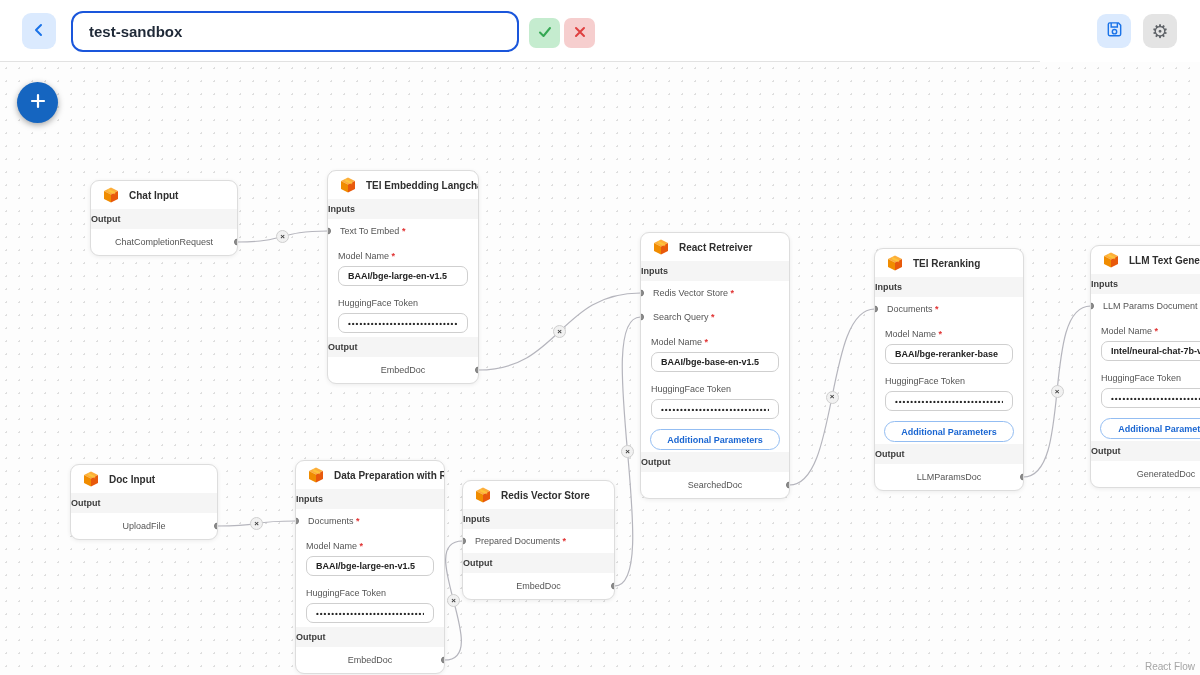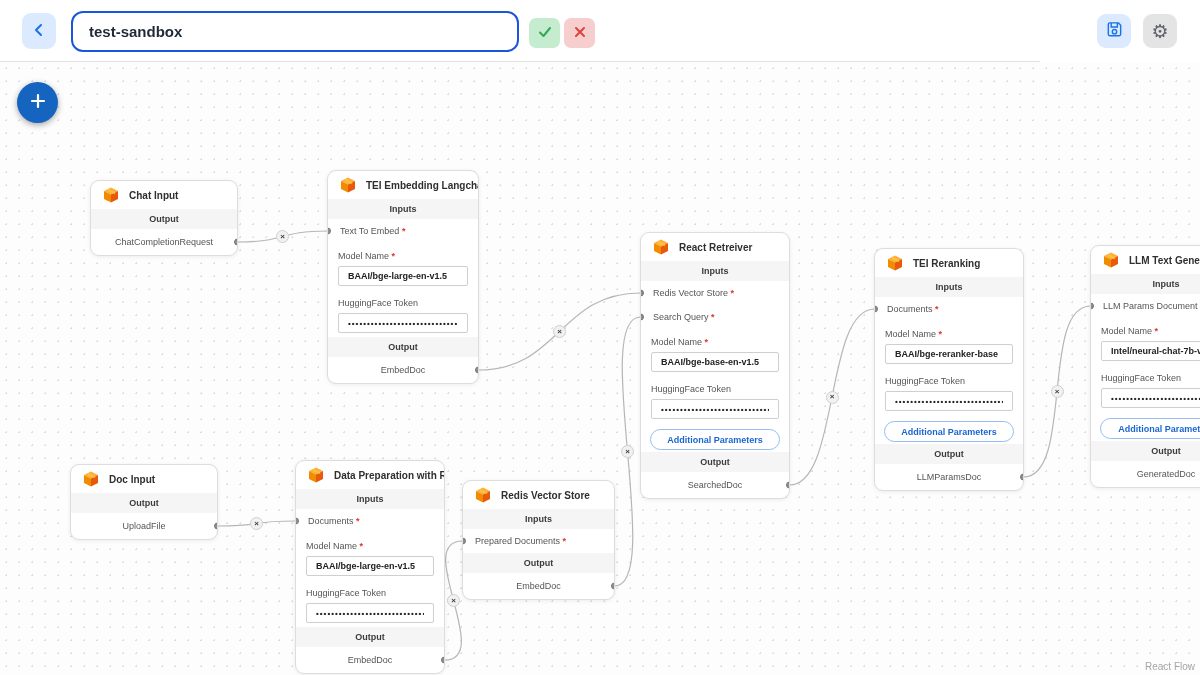--- a/index.html
+++ b/index.html
@@ -35,27 +35,27 @@
   .fab { position:absolute; left:17px; top:20px; z-index:5; width:41px; height:41px;
     border-radius:50%; background:#1565c0; border:none; color:#fff; cursor:pointer;
     box-shadow:0 2px 6px rgba(0,0,0,.35); display:flex; align-items:center; justify-content:center; }
 
   
   .rf-node { position:absolute; z-index:2; background:#fff; border:1px solid #ddd;
     border-radius:9px; box-shadow:0 1px 4px rgba(0,0,0,.07); font-size:9px; overflow:hidden; }
   .node-head { display:flex; align-items:center; gap:9px; height:28px; padding:0 11px; }
   .node-title { font-size:10px; font-weight:bold; color:#2f2f2f; white-space:nowrap; }
   .node-icon { display:flex; }
-  .node-section { background:#f5f5f5; height:20px; line-height:20px; text-align:center;
+  .node-section { background:#f5f5f5; height:20px; line-height:20px; 
     font-weight:bold; font-size:9px; color:#3c3c3c; }
   .row-in { position:relative; height:24px; line-height:24px; padding:0 12px; color:#555; }
   .row-field { position:relative; padding:8px 10px 4px; }
   .field-label { display:block; color:#555; margin-bottom:5px; }
   .req { color:#e03131; font-weight:bold; }
-  .node-input { width:100%; height:20px; border:1px solid #cfcfcf; border-radius:2px;
+  .node-input { width:100%; height:20px; border:1px solid #cfcfcf; border-radius:7px;
     padding:0 9px; font-family:"Liberation Sans", sans-serif; font-size:9px; font-weight:bold;
     color:#222; background:#fff; outline:none; white-space:nowrap; overflow:hidden; }
   .node-input.pw { font-size:8px; letter-spacing:1px; }
   .row-btn { padding:6px 9px 2px; }
   .params-btn { width:100%; height:21px; background:#fff; border:1px solid #93bdf2;
     border-radius:11px; color:#1a66d2; font-family:"Liberation Sans", sans-serif;
     font-size:9px; font-weight:bold; cursor:pointer; white-space:nowrap; overflow:hidden;text-align:center; }
   .row-out { position:relative; height:26px; line-height:26px; text-align:center;
     padding:0 12px; color:#555; }
   .handle { position:absolute; width:7px; height:7px; border-radius:50%;

